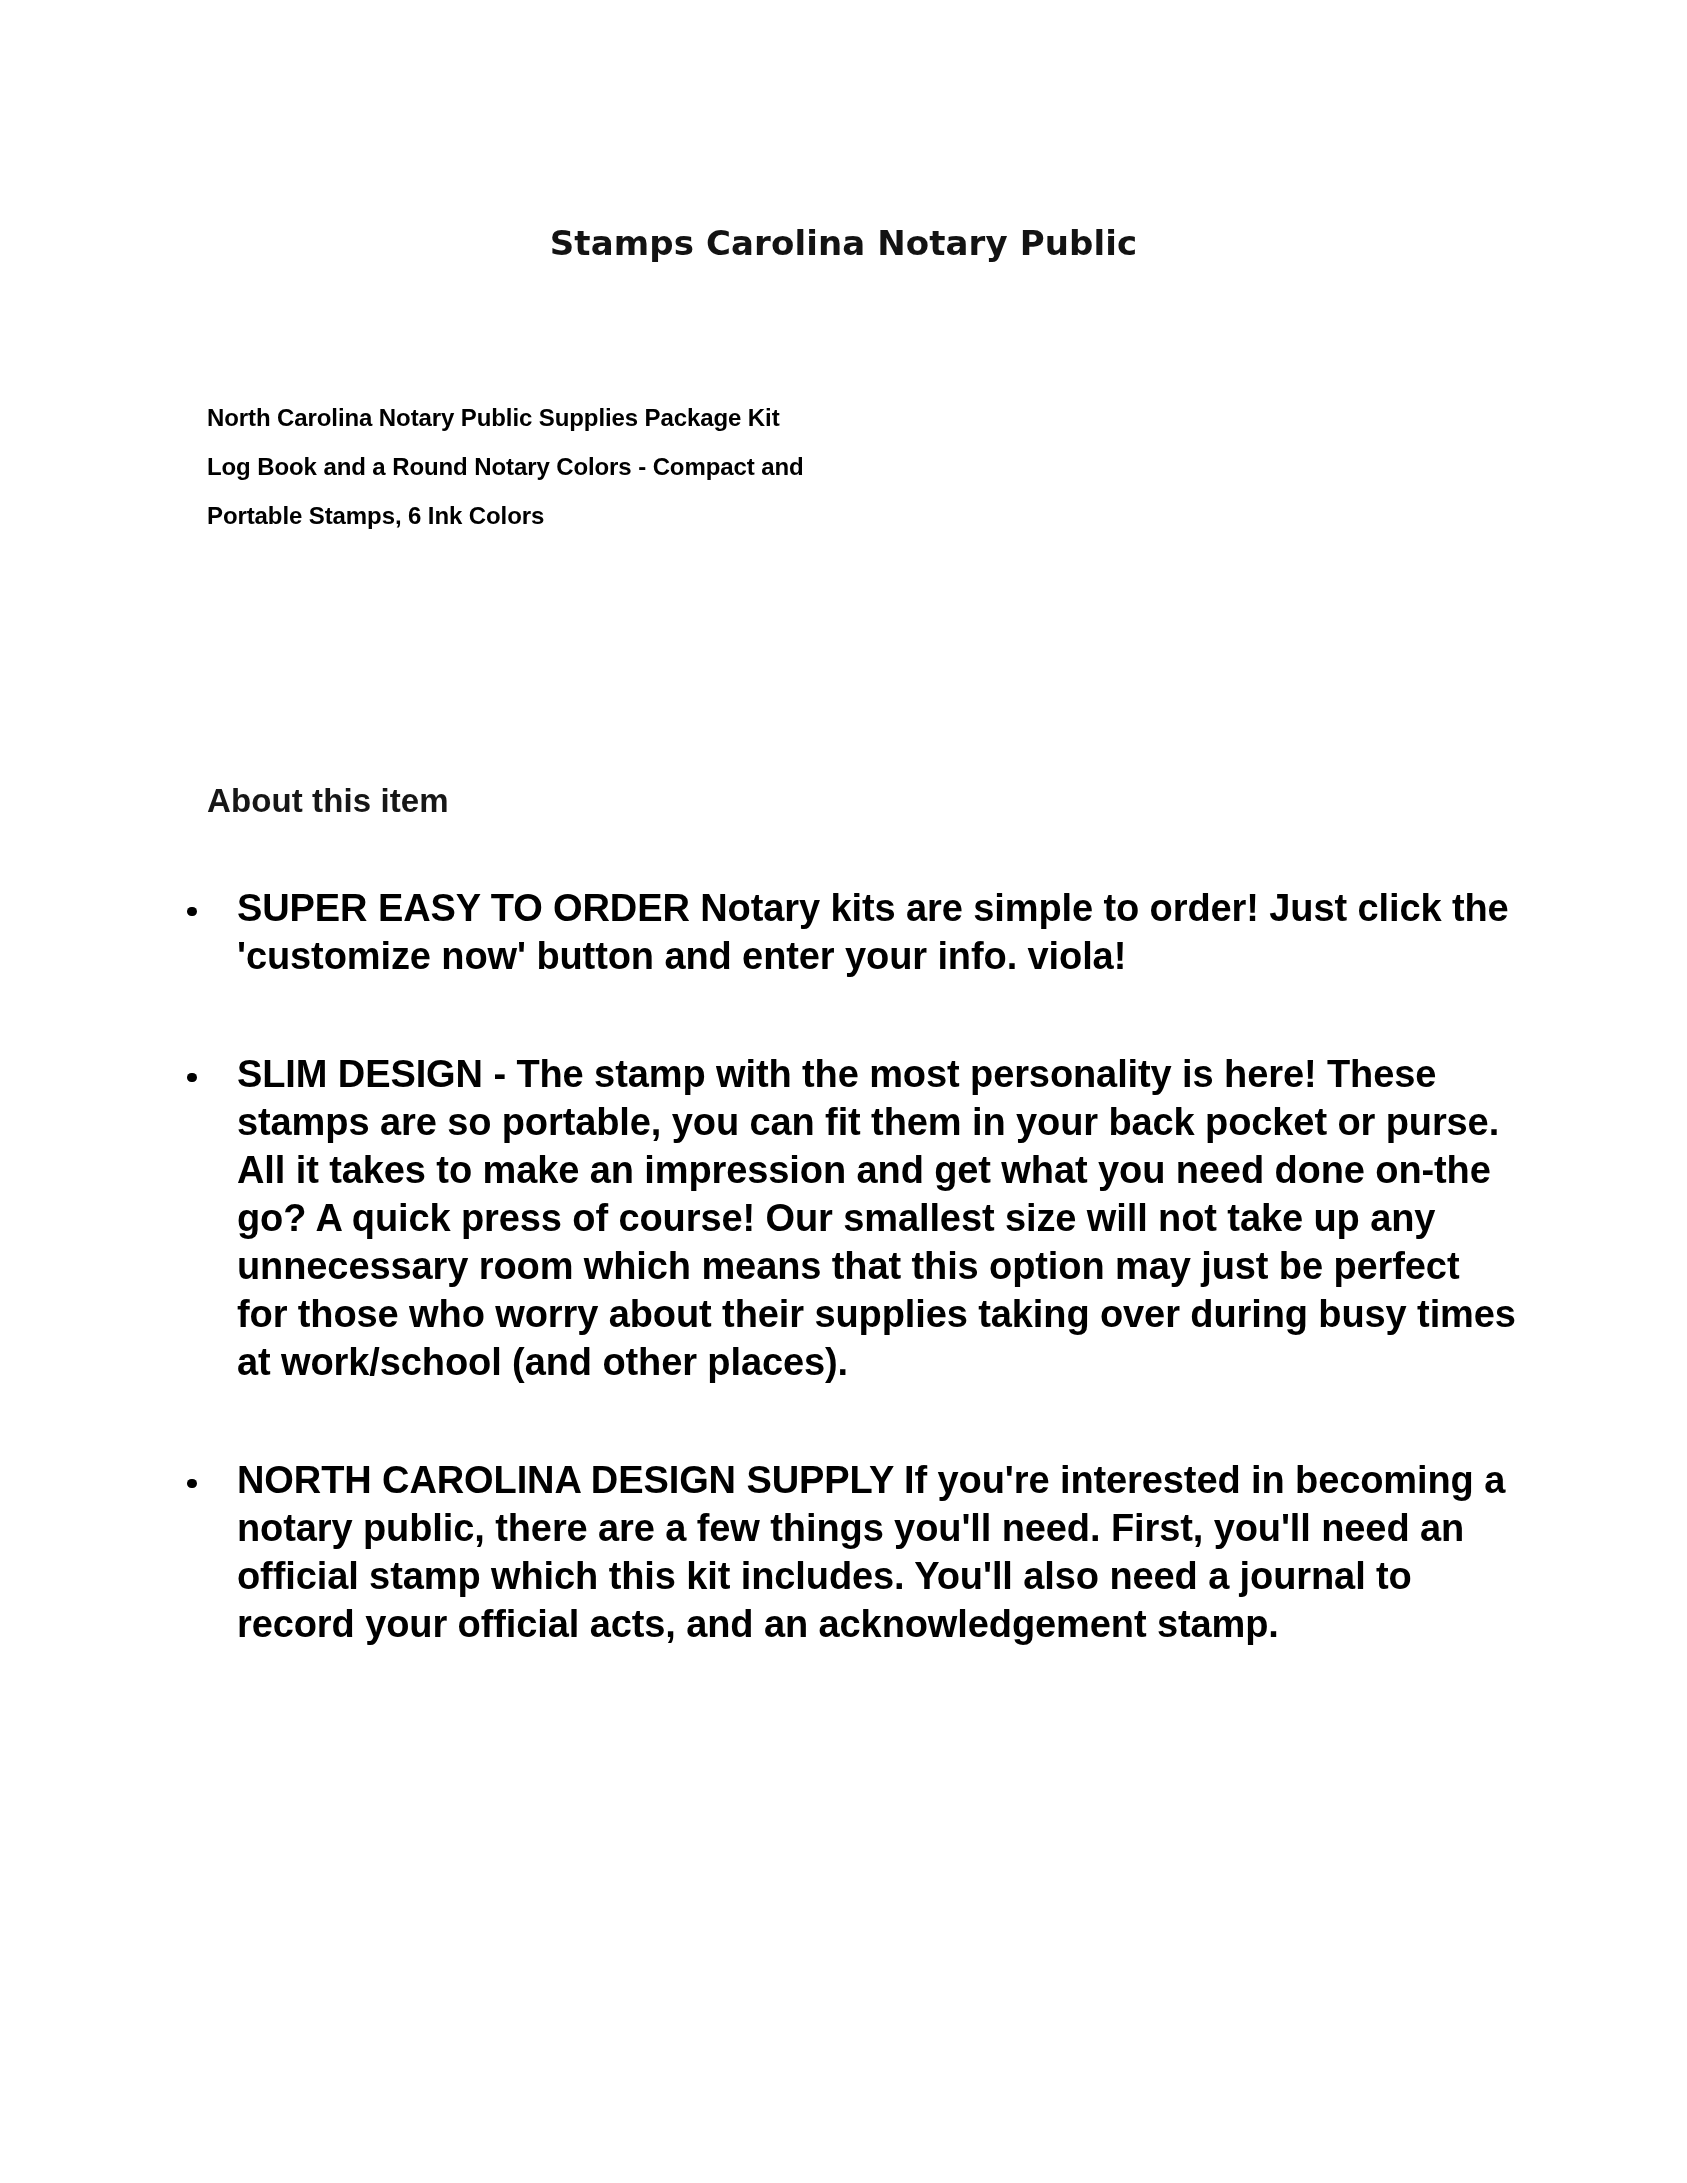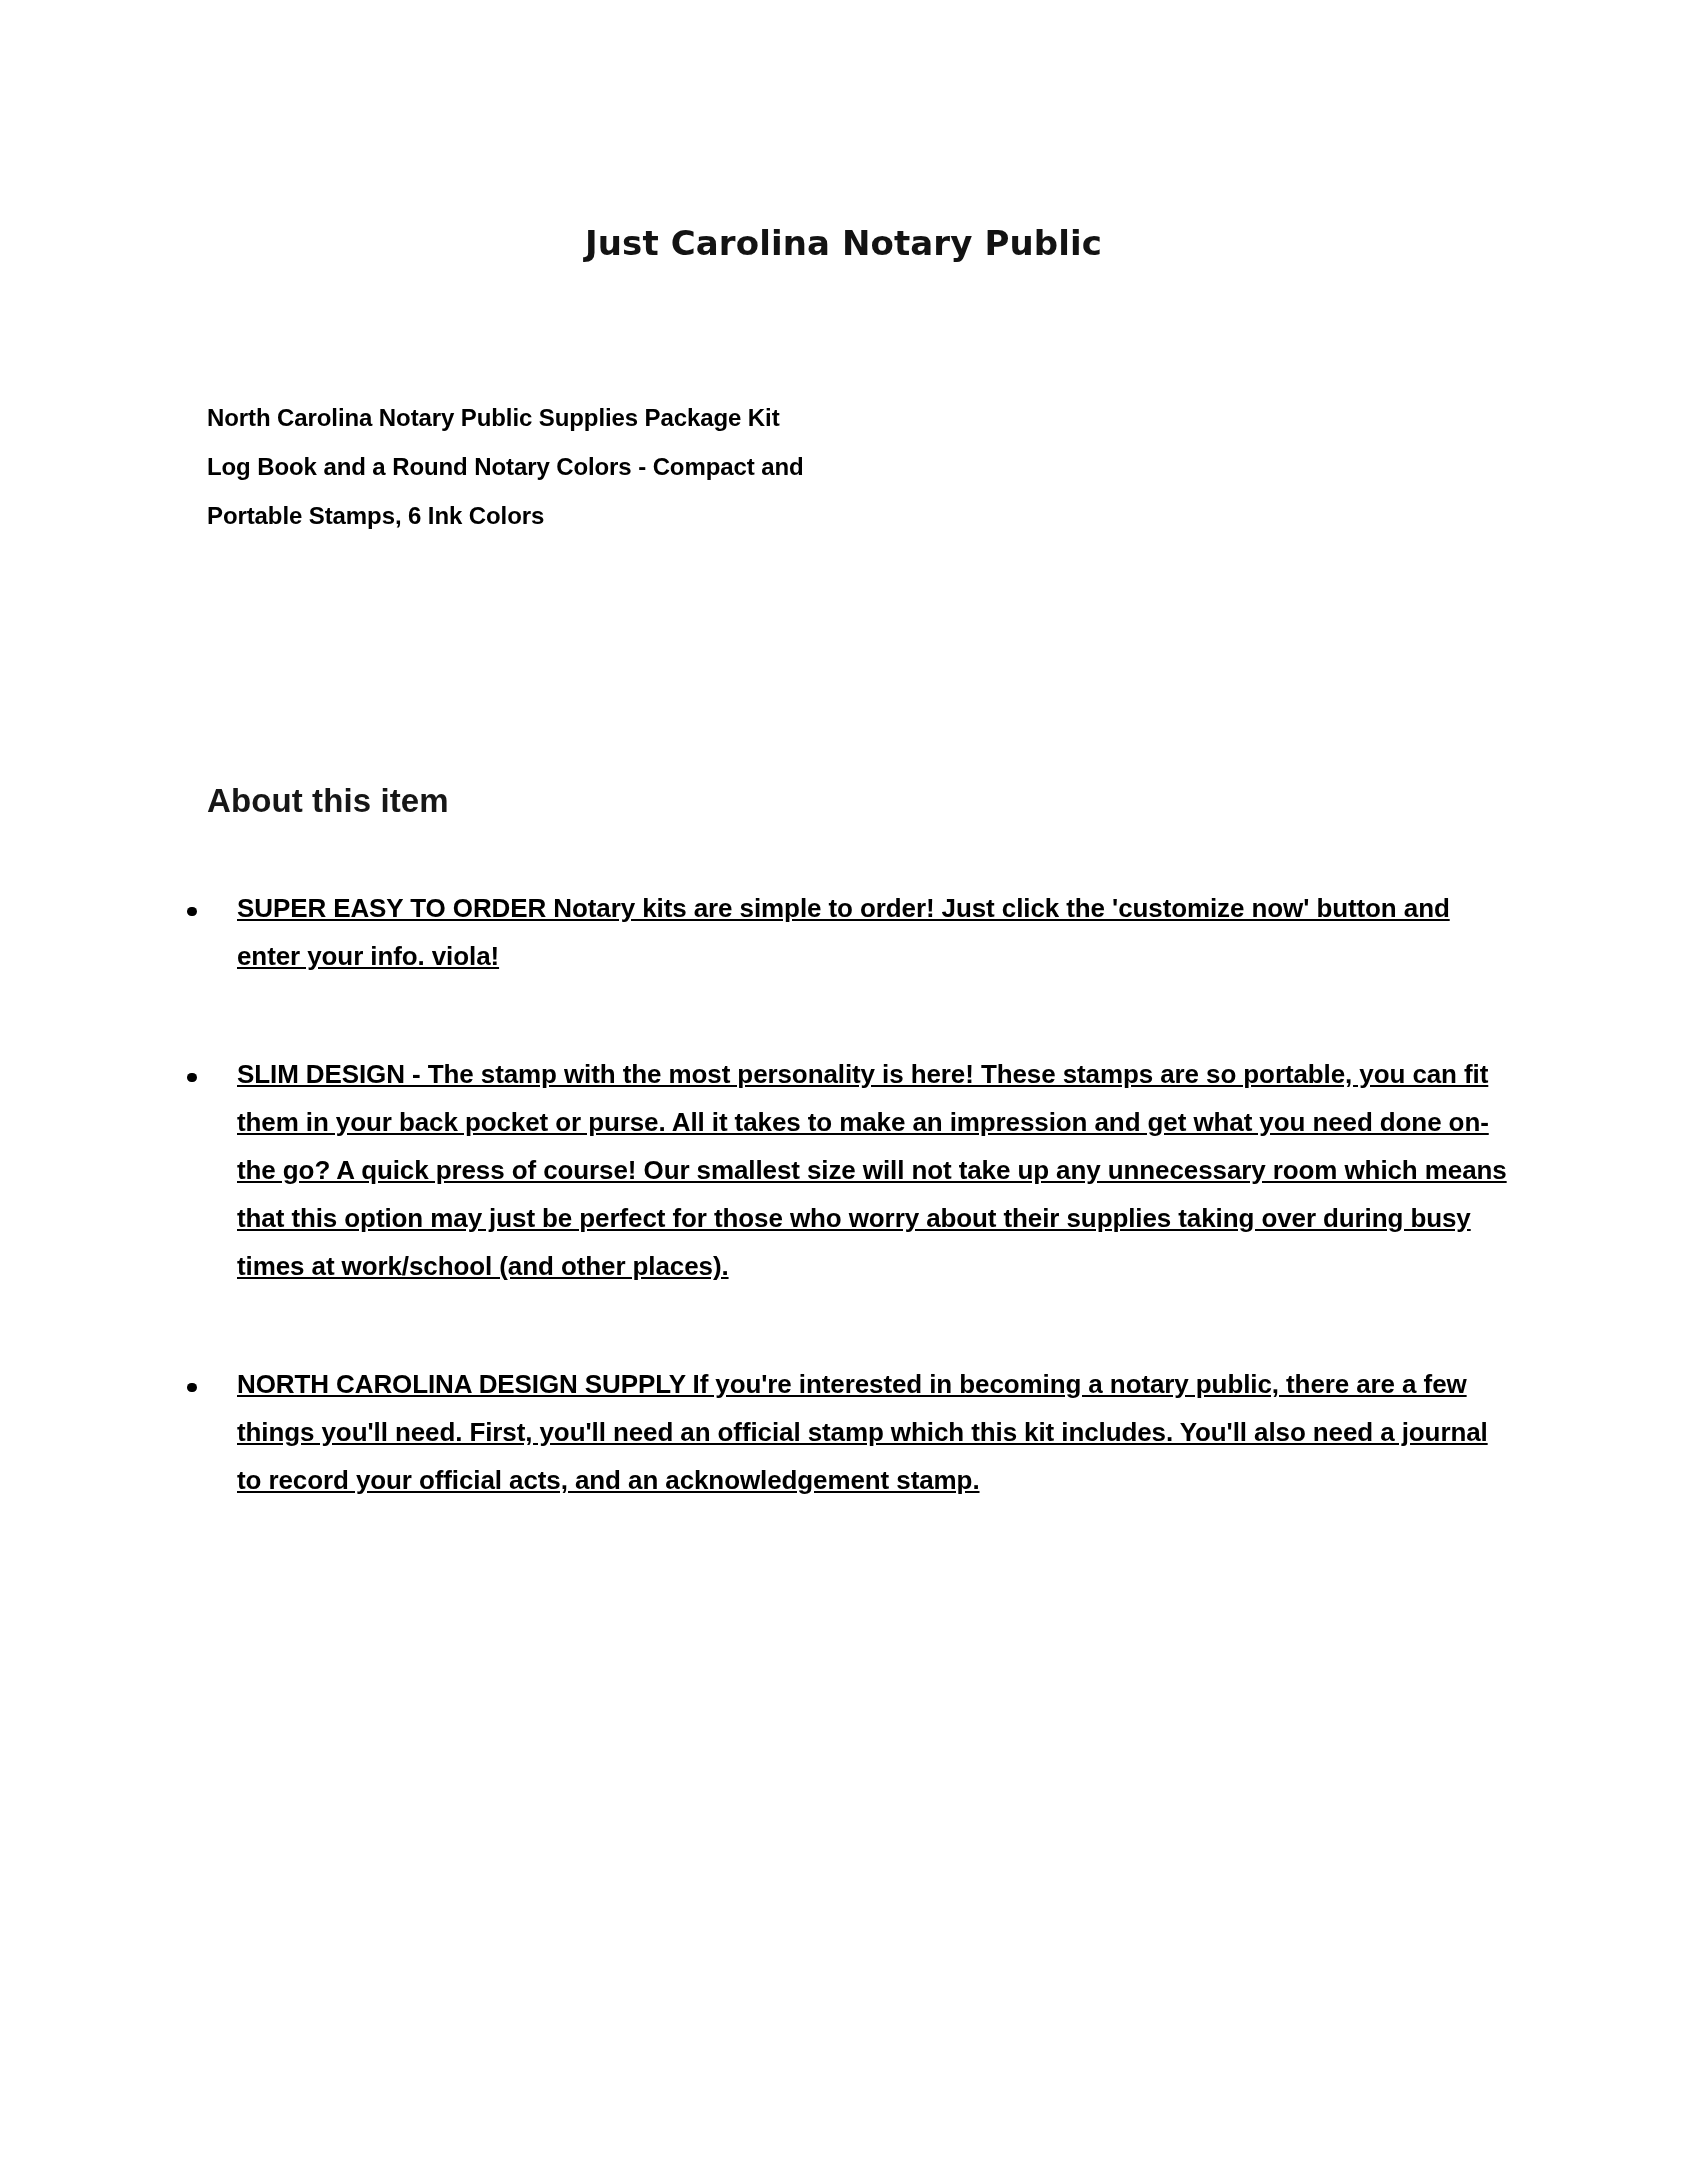--- a/index.html
+++ b/index.html
@@ -79,25 +79,24 @@
     width: 1687px;
   }
 
   .feature-item {
     position: relative;
     padding-left: 237px;
     padding-right: 168px;
     margin-bottom: 70px;
     font-family: "Liberation Sans", sans-serif;
     font-weight: bold;
-    font-size: 26px;
+    font-size: 38px;
     line-height: 48px;
     color: #000000;
     letter-spacing: -0.1px;
-    text-decoration: underline;
   }
   .feature-item:last-child { margin-bottom: 0; }
 
   .bullet-dot {
     position: absolute;
     left: 187px;
     top: 22.6px;
     width: 9.5px;
     height: 9.5px;
     border-radius: 50%;
@@ -106,21 +105,21 @@
 
   .feature-text {
     display: block;
   }
 </style>
 </head>
 <body>
 
 <div class="page">
 
-  <h1 class="doc-title">Just Carolina Notary Public</h1>
+  <h1 class="doc-title">Stamps Carolina Notary Public</h1>
 
   <div class="product-headline">
     <span class="hl-line">North Carolina Notary Public Supplies Package Kit</span>
     <span class="hl-line">Log Book and a Round Notary Colors - Compact and</span>
     <span class="hl-line">Portable Stamps, 6 Ink Colors</span>
   </div>
 
   <h2 class="about-heading">About this item</h2>
 
   <div class="feature-list">

